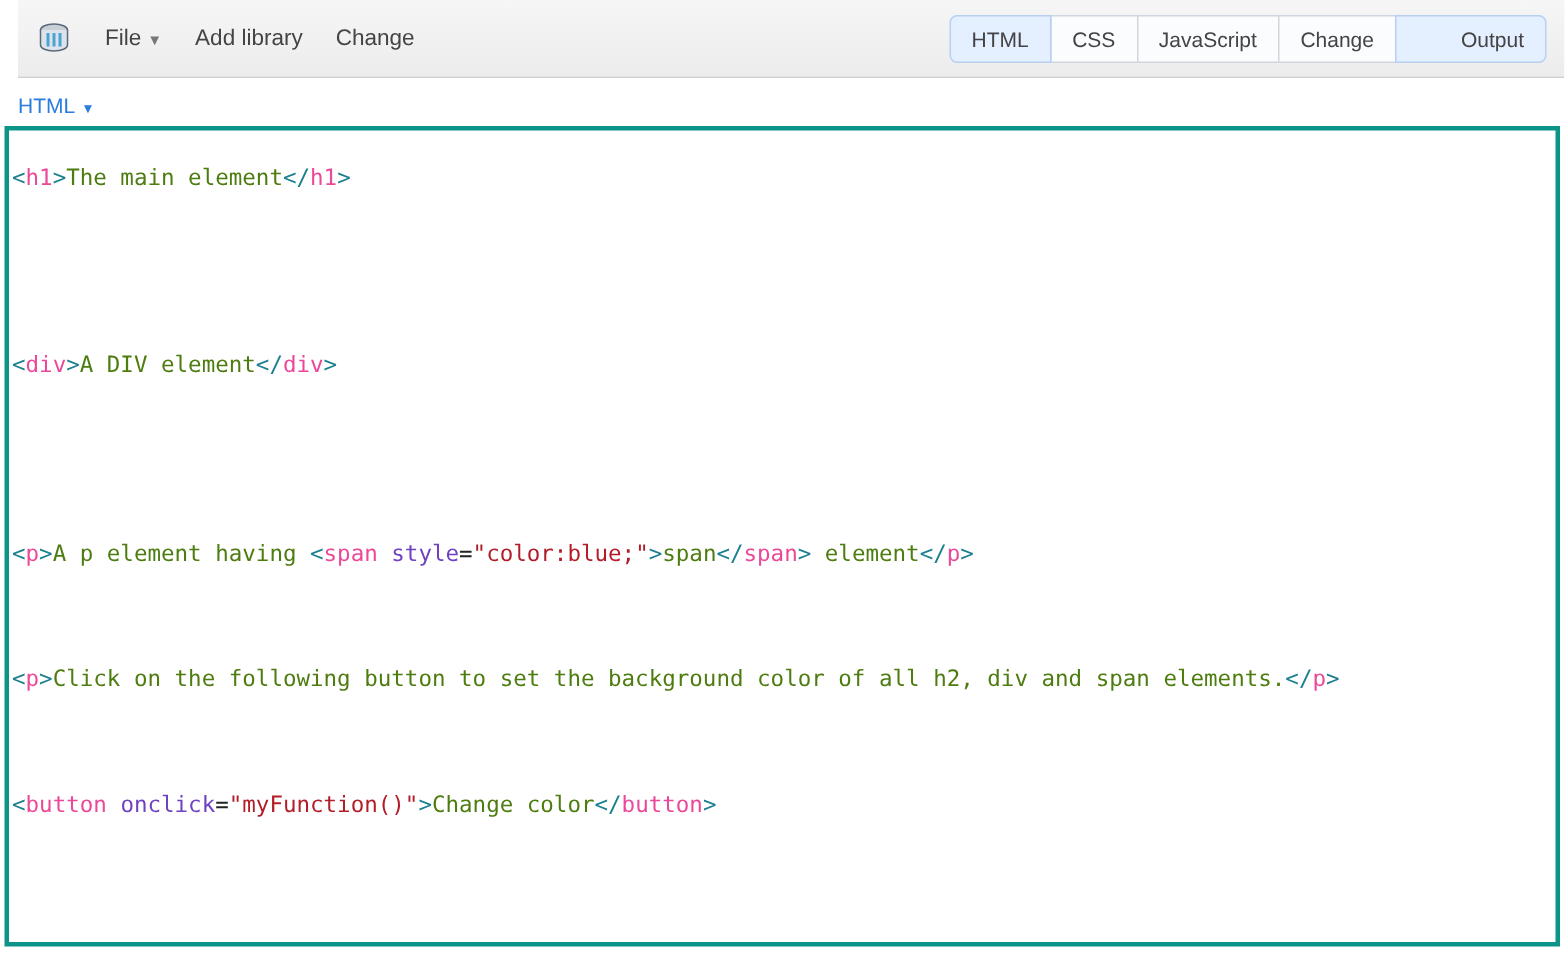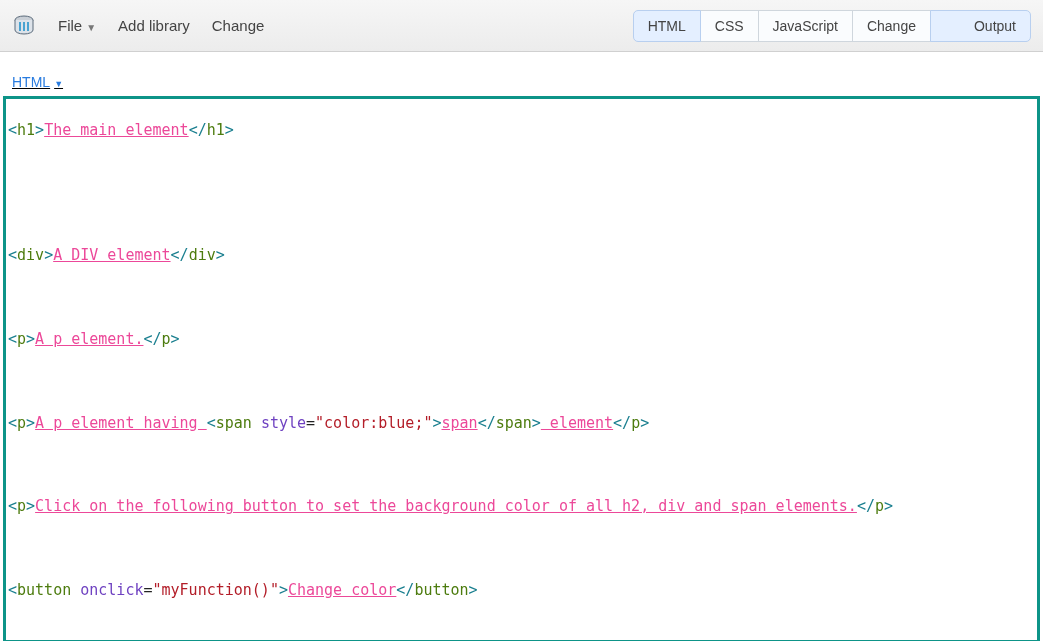--- a/index.html
+++ b/index.html
@@ -8,20 +8,21 @@
     .toolbar {
       height: 52px;
       background: linear-gradient(#f6f6f6, #ececec);
       border-bottom: 1px solid #d0d0d0;
       display: flex;
       align-items: center;
       padding: 0 12px;
       gap: 22px;
       color: #444;
       font-size: 15px;
+      margin-left: 12px;
     }
     .toolbar .logo {
       width: 24px; height: 26px;
       position: relative;
     }
     .toolbar .logo svg { display:block; }
     .toolbar .item { cursor: pointer; }
     .toolbar .item .caret { font-size: 10px; margin-left: 4px; color:#777; }
     .toolbar .spacer { flex: 1; }
     .pill-group { display: flex; }
@@ -32,23 +33,22 @@
       font-size: 14px;
       color: #444;
       cursor: pointer;
       margin-left: -1px;
     }
     .pill:first-child { border-top-left-radius: 5px; border-bottom-left-radius: 5px; margin-left:0; }
     .pill:last-child  { border-top-right-radius: 5px; border-bottom-right-radius: 5px; padding-left: 43px; }
     .pill.active { background: #e4efff; border-color:#b8cfef; z-index:1; position:relative; }
     
     .subbar {
-      padding: 22px 12px 6px;
+      padding: 10px 12px 6px;
       font-size: 14px;
-      text-decoration: underline;
     }
     .subbar .tab { color:#2a7cdf; cursor:pointer; }
     .subbar .tab .caret { font-size:9px; margin-left:4px; }
     
     .editor-wrap {
       margin: 0 3px 3px;
       border: 3px solid #0d9488;
       height: 547px;
       overflow: hidden;
       background:#fff;
@@ -57,24 +57,24 @@
       font-family: "Menlo","Consolas","DejaVu Sans Mono",monospace;
       font-size: 15px;
       line-height: 20.9px;
       padding: 0;
       white-space: pre;
       color: #222;
     }
     .editor .line { padding: 0 0 0 2px; }
     
     .tag   { color: #1a7f8f; }     
-    .name  { color: #4d7c0f; }     
+    .name  { color: #ec4899; }     
     .attr  { color: #6f42c1; }
     .str   { color: #b31d28; }
-    .txt   { color: #ec4899; text-decoration: underline; }
+    .txt   { color: #4d7c0f; }
     .op    { color: #222; }
   </style>
 </head>
 <body>
 
 <div class="toolbar">
   <div class="logo">
     <svg width="24" height="26" viewBox="0 0 24 26">
       <ellipse cx="12" cy="7" rx="9" ry="4" fill="#c9cfd6" stroke="#5a6a7a" stroke-width="1"></ellipse>
       <path d="M3 7 v10 a9 4 0 0 0 18 0 V7" fill="#dde3ea" stroke="#5a6a7a" stroke-width="1"></path>
@@ -104,21 +104,20 @@
   </span>
 </div>
 
 <div class="editor-wrap">
 <div class="editor">
 <div class="line"><span class="tag">&lt;</span><span class="name">h1</span><span class="tag">&gt;</span><span class="txt">The main element</span><span class="tag">&lt;/</span><span class="name">h1</span><span class="tag">&gt;</span></div>
 <div class="line">&nbsp;</div>
 <div class="line">&nbsp;</div>
 <div class="line"><span class="tag">&lt;</span><span class="name">div</span><span class="tag">&gt;</span><span class="txt">A DIV element</span><span class="tag">&lt;/</span><span class="name">div</span><span class="tag">&gt;</span></div>
 <div class="line">&nbsp;</div>
-<div class="line"><span class="tag">&lt;</span><span class="name">p</span><span class="tag">&gt;</span><span class="txt">A p element.</span><span class="tag">&lt;/</span><span class="name">p</span><span class="tag">&gt;</span></div>
 <div class="line">&nbsp;</div>
 <div class="line"><span class="tag">&lt;</span><span class="name">p</span><span class="tag">&gt;</span><span class="txt">A p element having </span><span class="tag">&lt;</span><span class="name">span</span> <span class="attr">style</span><span class="op">=</span><span class="str">"color:blue;"</span><span class="tag">&gt;</span><span class="txt">span</span><span class="tag">&lt;/</span><span class="name">span</span><span class="tag">&gt;</span><span class="txt"> element</span><span class="tag">&lt;/</span><span class="name">p</span><span class="tag">&gt;</span></div>
 <div class="line">&nbsp;</div>
 <div class="line"><span class="tag">&lt;</span><span class="name">p</span><span class="tag">&gt;</span><span class="txt">Click on the following button to set the background color of all h2, div and span elements.</span><span class="tag">&lt;/</span><span class="name">p</span><span class="tag">&gt;</span></div>
 <div class="line">&nbsp;</div>
 <div class="line"><span class="tag">&lt;</span><span class="name">button</span> <span class="attr">onclick</span><span class="op">=</span><span class="str">"myFunction()"</span><span class="tag">&gt;</span><span class="txt">Change color</span><span class="tag">&lt;/</span><span class="name">button</span><span class="tag">&gt;</span></div>
 
 
 
 

